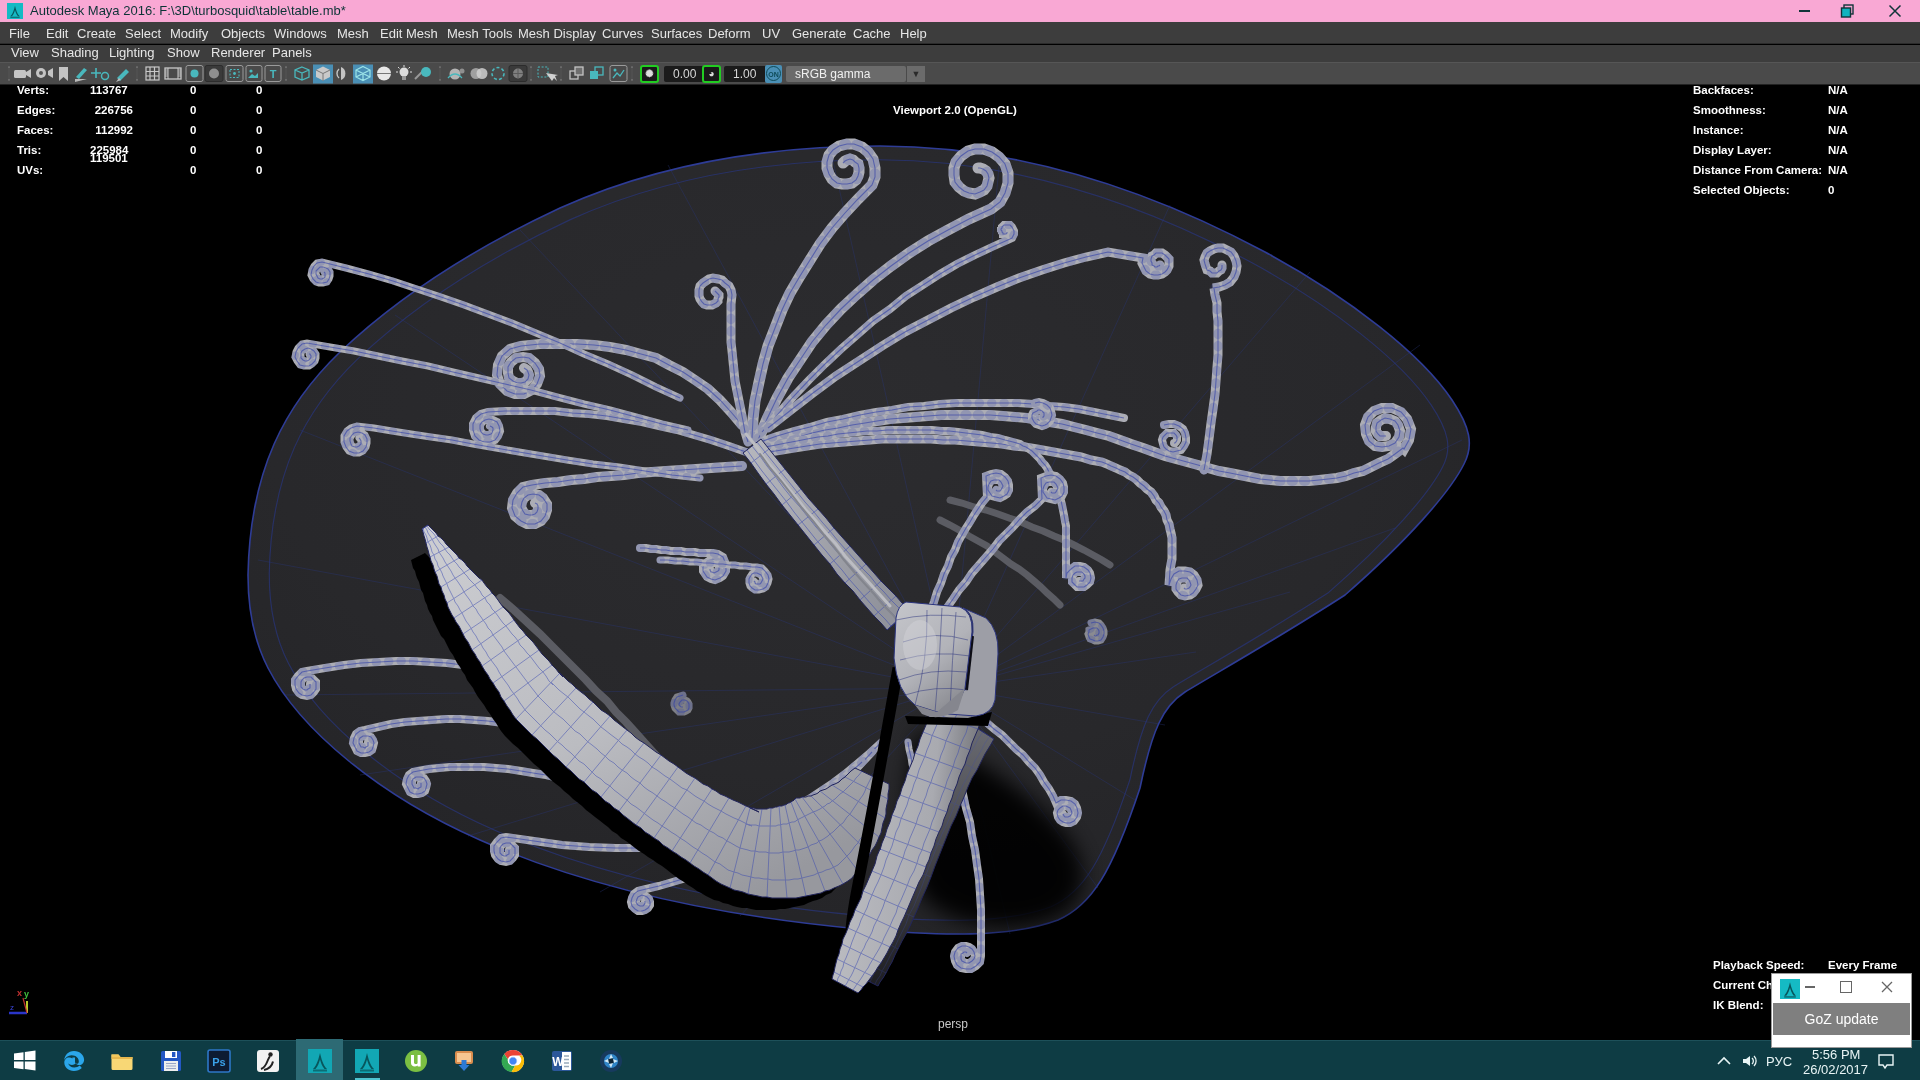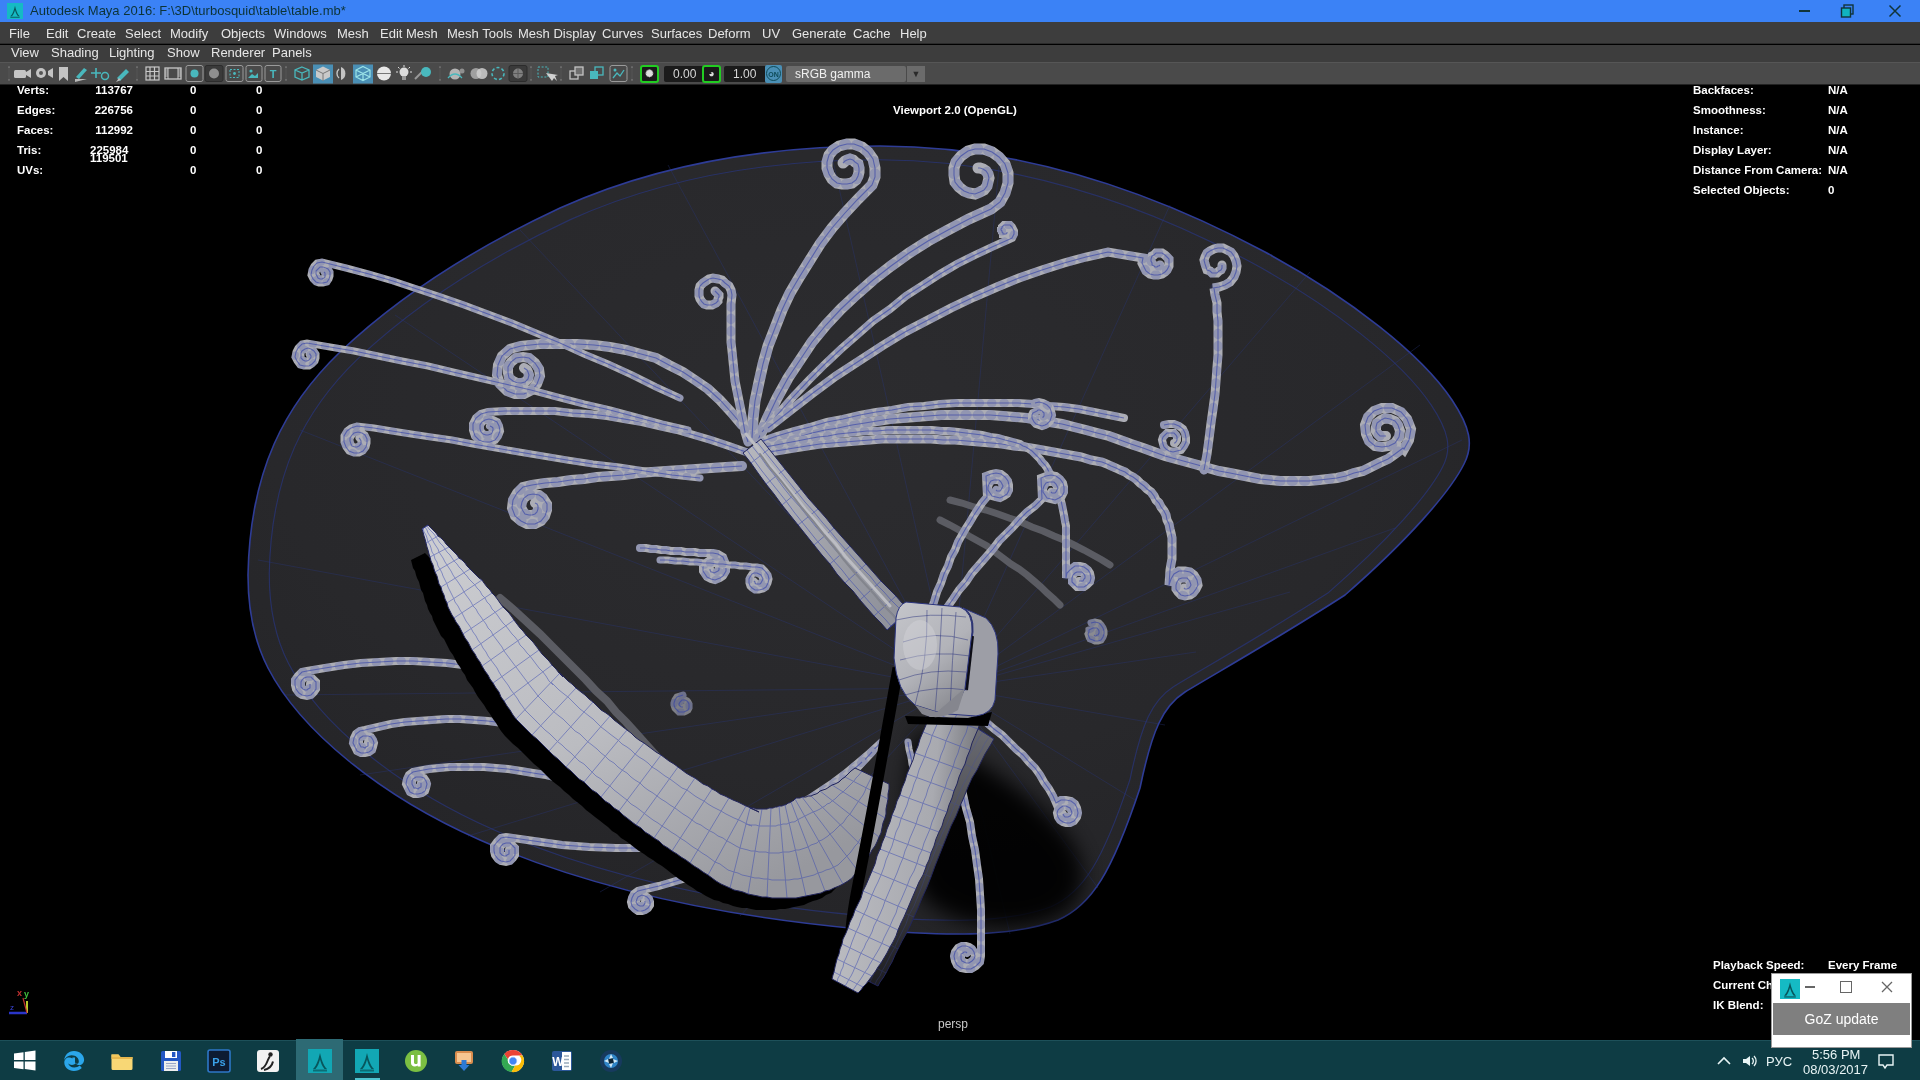--- a/index.html
+++ b/index.html
@@ -1,15 +1,15 @@
 <!DOCTYPE html>
 <html><head><meta charset="utf-8"><style>
 *{margin:0;padding:0;box-sizing:border-box}
 body{width:1920px;height:1080px;overflow:hidden;background:#000;font-family:"Liberation Sans",sans-serif;position:relative}
-.titlebar{position:absolute;left:0;top:0;width:1920px;height:22px;background:#3b82f6}
+.titlebar{position:absolute;left:0;top:0;width:1920px;height:22px;background:#f9a8d4}
 .titlebar .txt{position:absolute;left:30px;top:3px;font-size:13px;color:#0c3336}
 .mico{position:absolute;left:7px;top:3px;width:16px;height:16px}
 .menubar{position:absolute;left:0;top:22px;width:1920px;height:22px;background:#3d3d3d;border-bottom:1px solid #2b2b2b}
 .menubar span,.menubar2 span{position:absolute;top:4px;font-size:13px;color:#e6e6e6;white-space:nowrap}
 .menubar2{position:absolute;left:0;top:45px;width:1920px;height:17px;background:#3d3d3d}
 .menubar2 span{top:0px}
 .toolbar{position:absolute;left:0;top:62px;width:1920px;height:23px;background:#4a4a4a;border-top:1px solid #565656;border-bottom:1px solid #222}
 .field{position:absolute;top:3px;height:16px;background:#1b1b1b;border-radius:2px;color:#d8d8d8;font-size:12px;line-height:16px;padding-left:9px}
 .gico{position:absolute;top:2px;width:19px;height:18px;border:2.5px solid #22cc22;border-radius:3px;background:#1a1a1a;color:#ddd;font-size:10px;text-align:center;line-height:13px;font-weight:bold}
 .viewport{position:absolute;left:0;top:86px;width:1920px;height:954px;background:#000}
@@ -340,21 +340,21 @@
       <path d="M905,716 L968,718 L992,712 L988,726 L908,724 Z" fill="#000"></path>
       <path d="M963,608 L986,618 Q999,630 998,654 L995,700 Q992,714 976,716 L948,714 L964,690 L973,632 Q974,613 963,608 Z" fill="#9d9ea6" stroke="#2b347e" stroke-width="1"></path>
       <path d="M966,690 L972,636" stroke="#0c0c14" stroke-width="4" fill="none"></path>
       <path d="M906,602 L960,607 Q973,612 972,632 L965,688 Q959,708 937,712 L915,705 Q897,692 894,658 L896,618 Q898,605 906,602 Z" fill="url(#knotg)" stroke="#2b347e" stroke-width="1"></path>
       <path d="M903,642 Q935,630 968,640 M915,705 Q928,660 927,610 M950,710 Q952,660 956,612 M896,620 Q930,612 966,617 M899,680 Q930,668 966,672 M935,712 Q940,660 942,608 M900,660 Q935,650 970,656 M905,695 Q935,685 967,690" fill="none" stroke="#2b347e" stroke-width="1" opacity="0.5"></path>
       <path d="M915,705 L937,712 L965,688 L958,710 Q938,722 922,714 Z" fill="#85868e"></path>
       <ellipse cx="920" cy="645" rx="17" ry="25" fill="#d6d7dc" opacity="0.4"></ellipse>
 </svg>
 </div>
 <div class="h" style="left:17px;top:84px">Verts:</div>
-<div class="h" style="left:90px;top:84px;width:43px;text-align:right">113767</div>
+<div class="h" style="left:90px;top:84px;width:43px;">113767</div>
 <div class="h" style="left:190px;top:84px">0</div>
 <div class="h" style="left:256px;top:84px">0</div>
 <div class="h" style="left:17px;top:104px">Edges:</div>
 <div class="h" style="left:90px;top:104px;width:43px;text-align:right">226756</div>
 <div class="h" style="left:190px;top:104px">0</div>
 <div class="h" style="left:256px;top:104px">0</div>
 <div class="h" style="left:17px;top:124px">Faces:</div>
 <div class="h" style="left:90px;top:124px;width:43px;text-align:right">112992</div>
 <div class="h" style="left:190px;top:124px">0</div>
 <div class="h" style="left:256px;top:124px">0</div>
@@ -600,21 +600,21 @@
 
 <svg class="tray" style="position:absolute;left:1716px;top:12px" width="16" height="16" viewBox="0 0 16 16">
       <path d="M2 11 8 5l6 6" stroke="#e8f4f5" stroke-width="1.6" fill="none"></path>
     </svg>
 <svg class="tray" style="position:absolute;left:1740px;top:10px" width="20" height="20" viewBox="0 0 20 20">
       <path fill="#e8f4f5" d="M3 8v4h3l4 3V5L6 8z"></path>
       <path d="M12 7a4 4 0 0 1 0 6M14 5a7 7 0 0 1 0 10" stroke="#e8f4f5" stroke-width="1.3" fill="none"></path>
     </svg>
 <div class="tray" style="left:1766px;top:13px;font-size:13px">РУС</div>
 <div class="tray" style="left:1812px;top:6px;font-size:13px">5:56 PM</div>
-<div class="tray" style="left:1803px;top:21px;font-size:13px">08/03/2017</div>
+<div class="tray" style="left:1803px;top:21px;font-size:13px">26/02/2017</div>
 <svg class="tray" style="position:absolute;left:1876px;top:10px" width="20" height="20" viewBox="0 0 20 20">
       <path fill="none" stroke="#e8f4f5" stroke-width="1.4" d="M3 4h14v10h-6l-2 3-2-3H3z"></path>
     </svg>
 </div>
 <div class="popup">
 <svg style="position:absolute;left:8px;top:5px" width="20" height="20" viewBox="0 0 24 24">
       <rect width="24" height="24" fill="#15bac4"></rect>
       <path fill="#07565c" d="M5 20 C9 16 10.5 10 12 4 C13.5 10 15 16 19 20 L16.5 20 C14 17 13 14 12 10.5 C11 14 10 17 7.5 20 Z"></path>
       <rect x="5" y="20.5" width="14" height="2" fill="#06464b" opacity="0.6"></rect>
     </svg>

